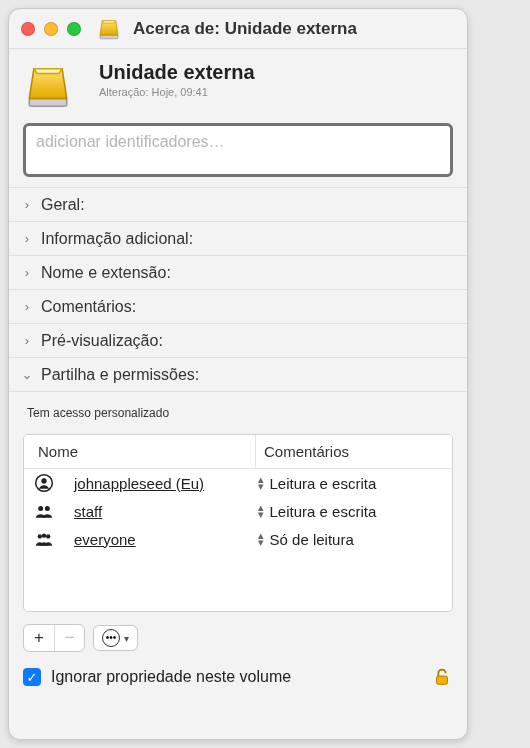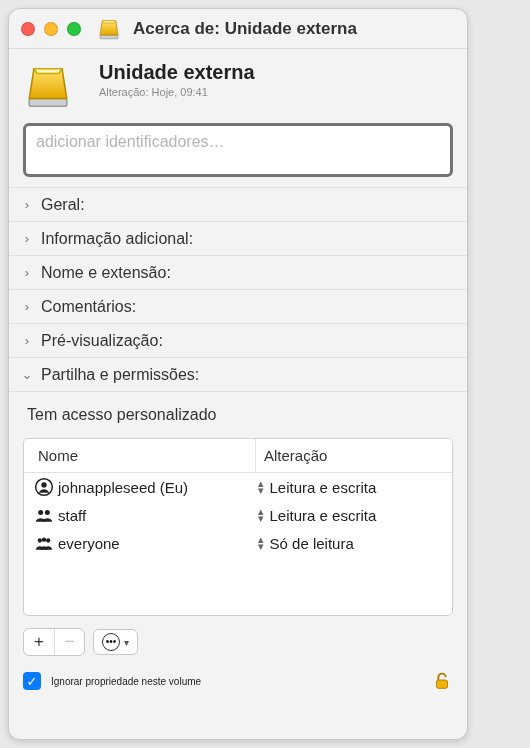--- a/index.html
+++ b/index.html
@@ -74,21 +74,21 @@
     align-items: center;
     padding: 0 12px;
     font-size: 16px;
     color: #333;
     border-bottom: 1px solid #e0e0e0;
     gap: 8px;
     cursor: default;
   }
   .chev { width: 12px; display: inline-flex; justify-content: center; color: #7a7a7a; font-size: 13px; }
   .section-body { padding: 8px 14px 0 14px; }
-  .access-text { font-size: 16px; color: #333; padding: 6px 6px 14px 4px; }
+  .access-text { font-size: 12px; color: #333; padding: 6px 6px 14px 4px; }
 
   .perm-table-wrap {
     margin: 0 14px;
     border: 1px solid #d0d0d0;
     border-radius: 5px;
     background: #fff;
     overflow: hidden;
   }
   .perm-head {
     display: flex;
@@ -100,21 +100,21 @@
   }
   .col-name { flex: 0 0 232px; padding-left: 14px; display: flex; align-items: center; border-right: 1px solid #e2e2e2; }
   .col-priv { flex: 1; padding-left: 8px; display: flex; align-items: center; }
   .perm-rows { }
   .perm-row {
     display: flex;
     height: 28px;
     font-size: 15px;
     color: #222;
   }
-  .pr-name { flex: 0 0 232px; display: flex; align-items: center; gap: 4px; padding-left: 10px; }
+  .pr-name { flex: 0 0 232px; display: flex; align-items: center; gap: 20px; padding-left: 10px; text-decoration: underline; }
   .pr-priv { flex: 1; display: flex; align-items: center; gap: 6px; padding-left: 2px; }
   .user-icon { width: 20px; height: 20px; display: inline-flex; align-items: center; justify-content: center; }
   .stepper { color: #666; font-size: 11px; line-height: 7px; display: inline-flex; flex-direction: column; align-items: center; }
   .perm-empty { height: 58px; }
 
   .toolbar {
     display: flex;
     align-items: center;
     padding: 12px 14px 6px 14px;
     gap: 0;
@@ -152,21 +152,21 @@
     display: flex;
     align-items: center;
     padding: 8px 14px 14px 14px;
     gap: 10px;
   }
   .footer-check {
     width: 18px; height: 18px; border-radius: 4px; background: #0a7aff;
     display: inline-flex; align-items: center; justify-content: center;
     color: #fff; font-size: 13px;
   }
-  .footer-label { font-size: 10px; color: #222; }
+  .footer-label { font-size: 16px; color: #222; }
   .lock { margin-left: auto; width: 22px; height: 22px; display: inline-flex; align-items: center; justify-content: center; }
 
   
   .drive-svg .body { fill: url(#g1); stroke: #b58a00; stroke-width: 1; }
   .drive-svg .top  { fill: #fff6c8; stroke: #cda800; stroke-width: 1; }
   .drive-svg .base { fill: #cfcfcf; stroke: #9a9a9a; stroke-width: 1; }
 
 </style>
 </head>
 <body>
@@ -249,21 +249,21 @@
   <div class="section-body">
     <div class="access-text">Tem acesso personalizado</div>
   </div>
 
   <div class="perm-table-wrap">
     <div class="perm-head">
       <div class="col-name">
         <span>Nome</span>
       </div>
       <div class="col-priv">
-        <span>Alteração</span>
+        <span>Comentários</span>
       </div>
     </div>
     <div class="perm-rows">
 
       <div class="perm-row">
         <div class="pr-name">
           <span class="user-icon">
             <svg viewBox="0 0 24 24" width="20" height="20">
                 <circle cx="12" cy="12" r="10" fill="none" stroke="#222" stroke-width="1.8"></circle>
                 <circle cx="12" cy="9.5" r="3.2" fill="#222"></circle>

